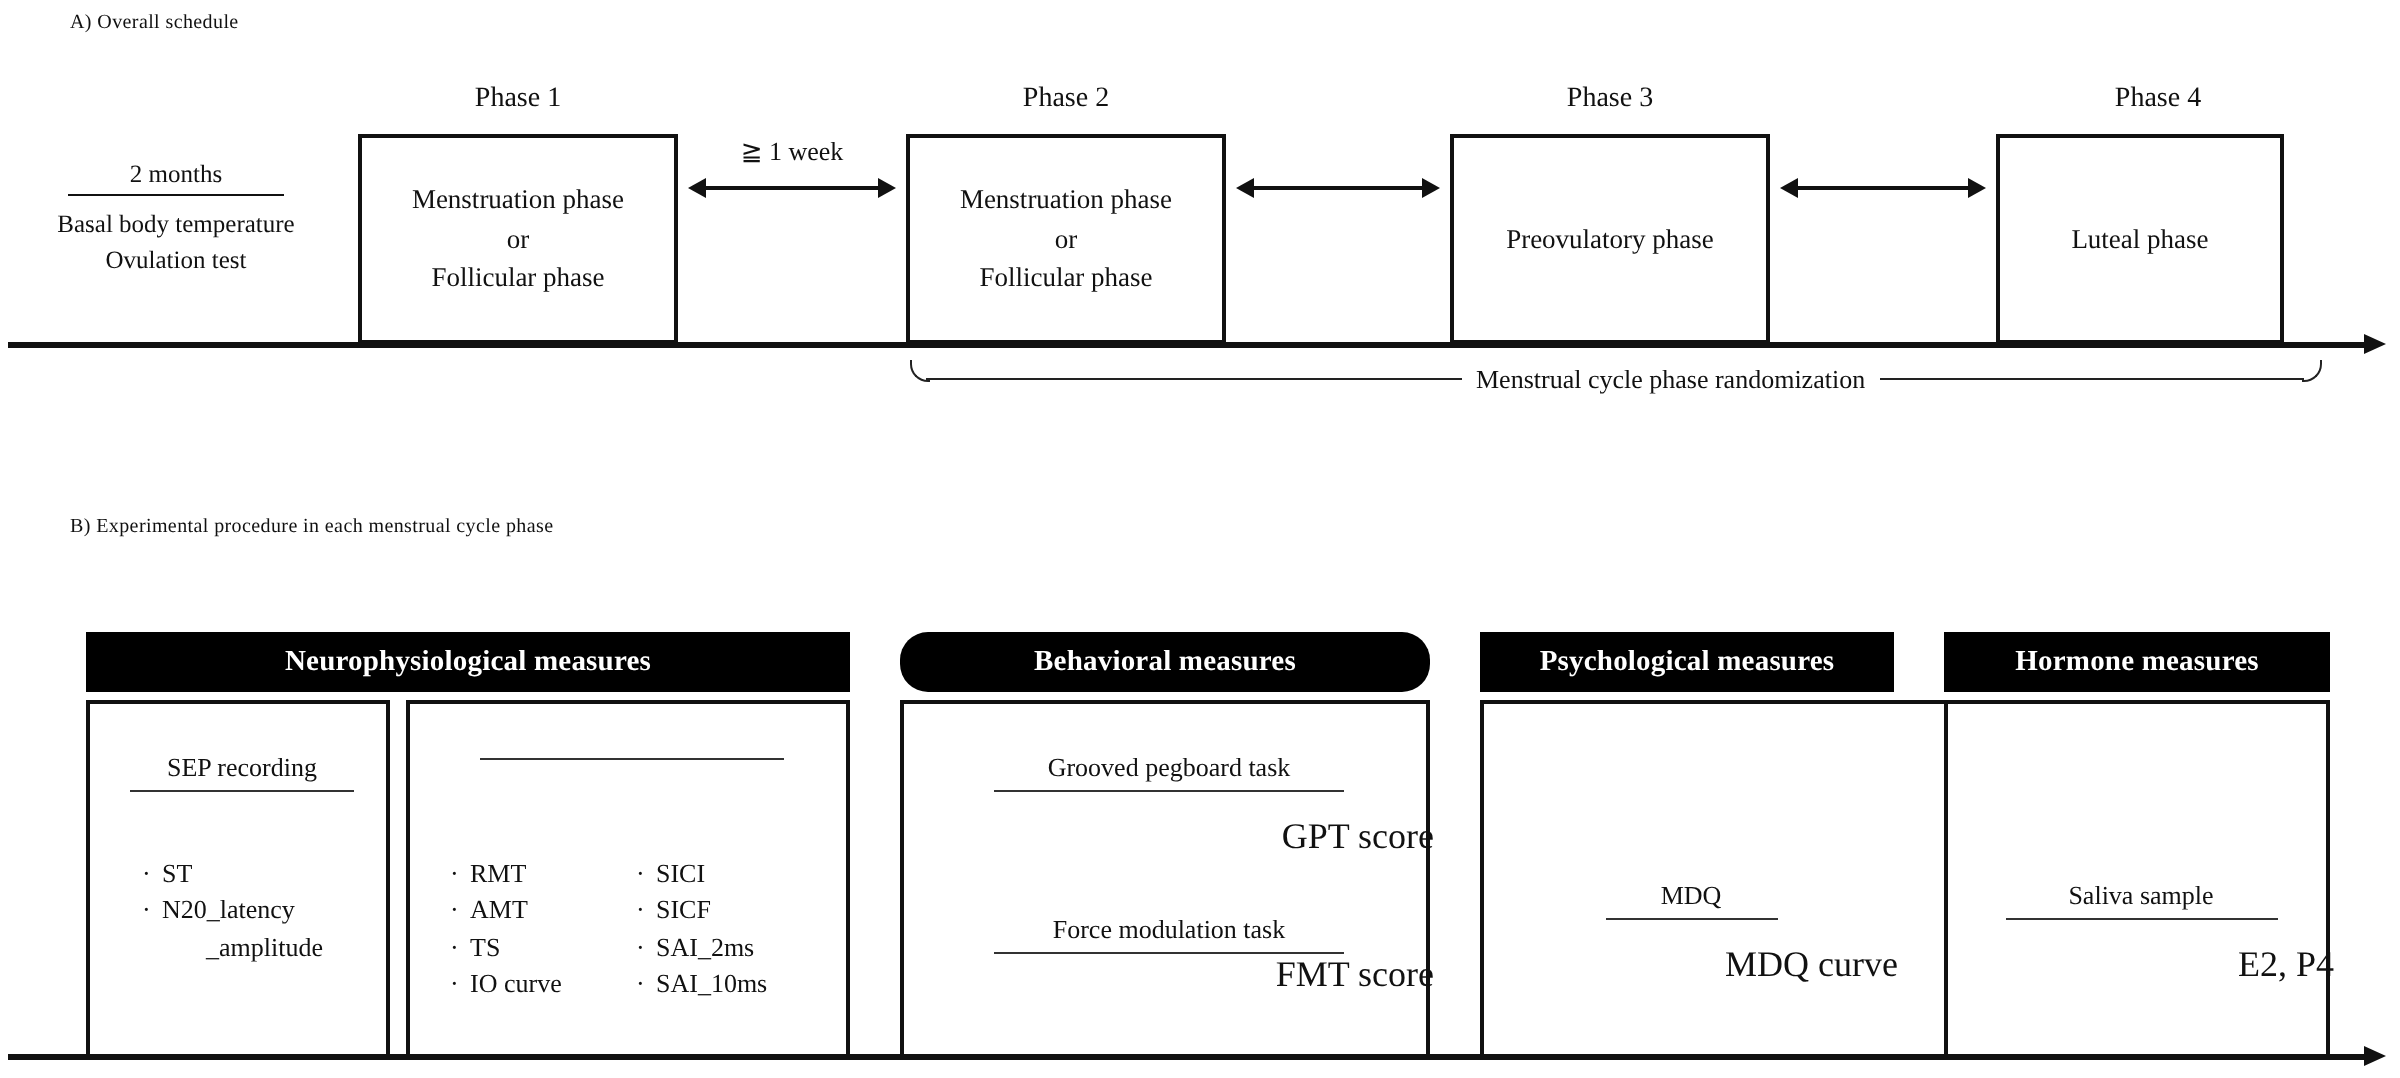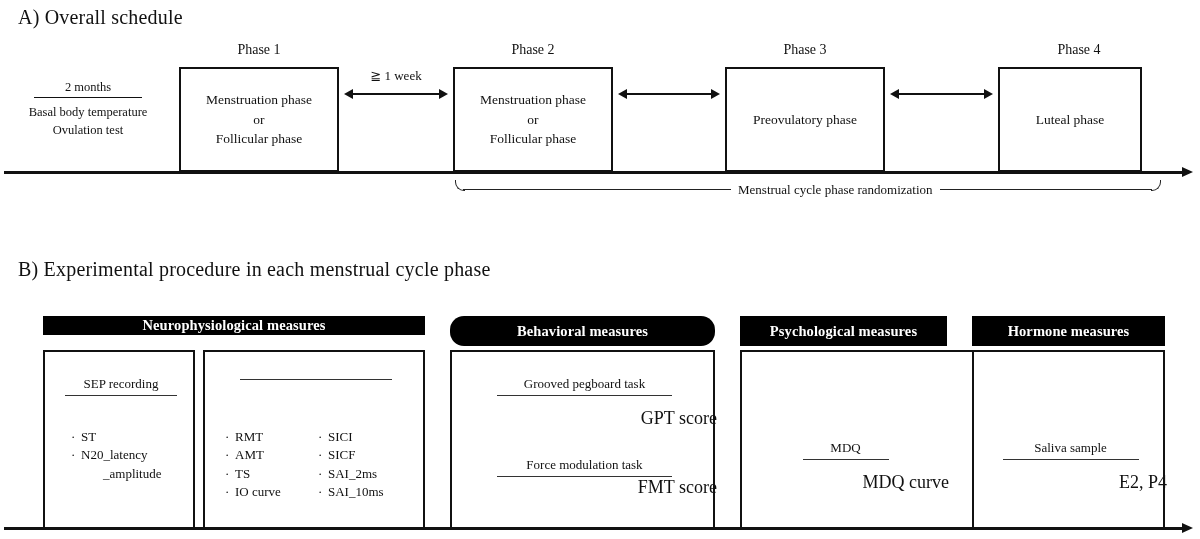--- a/index.html
+++ b/index.html
@@ -4,21 +4,21 @@
 <style>
   html,body{margin:0;padding:0;background:#fff;}
   body{
     width:1200px;height:539px;position:relative;overflow:hidden;
     font-family:"Liberation Serif","DejaVu Serif",serif;
     color:#111;
   }
   .abs{position:absolute;}
 
   
-  .panel-title{font-size:20px;letter-spacing:.2px;white-space:nowrap;}
+  .panel-title{font-size:10px;letter-spacing:.2px;white-space:nowrap;margin-left:17px;}
 
   
   .tl-line{position:absolute;background:#111;height:2.5px;}
   .tl-arrow{
     position:absolute;width:0;height:0;
     border-top:5.5px solid transparent;border-bottom:5.5px solid transparent;
     border-left:11px solid #111;
   }
   .phase-box{
     position:absolute;border:2.2px solid #111;background:#fff;
@@ -120,21 +120,21 @@
 </div>
 
 <div class="brk-hook l" style="left:455px;top:180px;width:9px;height:10px;"></div>
 <div class="brk-line" style="left:463px;top:189px;width:268px;"></div>
 <div class="brk-text" style="left:738px;top:182px;">Menstrual  cycle  phase randomization</div>
 <div class="brk-line" style="left:940px;top:189px;width:212px;"></div>
 <div class="brk-hook r" style="left:1151px;top:180px;width:9px;height:10px;"></div>
 
 <div class="abs panel-title" style="left:18px;top:258px;">B) Experimental  procedure in each menstrual  cycle phase</div>
 
-<div class="bar" style="left:43px;top:316px;width:382px;height:19px;">Neurophysiological measures</div>
+<div class="bar" style="left:43px;top:316px;width:382px;height:30px;">Neurophysiological measures</div>
 
 <div class="panel-box" style="left:43px;top:350px;width:152px;height:179px;">
   <div class="abs" style="left:0;top:24px;width:152px;">
     <div class="sub-head">SEP recording</div>
     <div class="sub-rule" style="width:112px;"></div>
   </div>
   <div class="abs blist" style="left:26px;top:76px;">
     <div><span class="dot">·</span><span>ST</span></div>
     <div><span class="dot">·</span><span>N20_latency</span></div>
     <div style="padding-left:32px;"><span>_amplitude</span></div>

